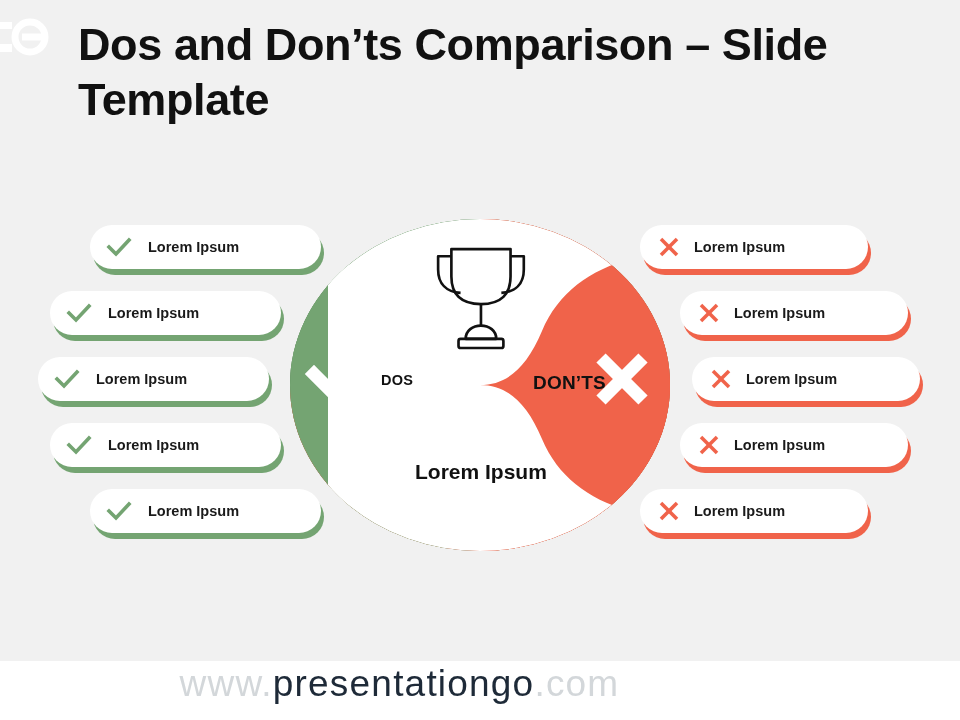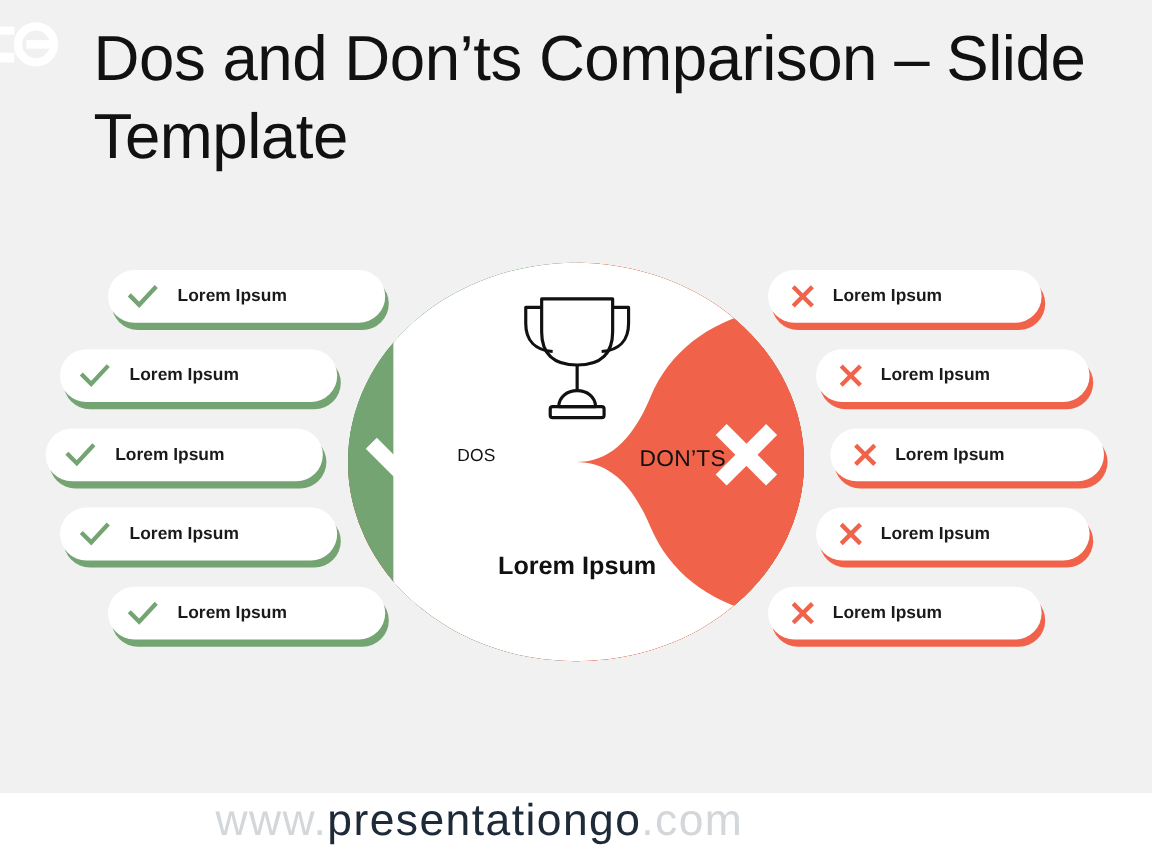--- a/index.html
+++ b/index.html
@@ -38,40 +38,40 @@
     width: 70px;
     height: 46px;
   }
 
   
   #slide-title {
     position: absolute;
     left: 78px;
     top: 18px;
     width: 840px;
-    font-size: 53px;
-    font-weight: normal;
+    font-size: 45px;
+    font-weight: bold;
     line-height: 1.22;
     color: #111111;
     letter-spacing: -0.4px;
   }
 
   
   #center-stage {
     position: absolute;
     left: 290px;
     top: 219px;
     width: 380px;
     height: 332px;
   }
   #center-svg { display: block; }
 
   .center-label {
     position: absolute;
-    font-weight: normal;
+    font-weight: bold;
     color: #111111;
     white-space: nowrap;
   }
   #label-dos {
     left: 381px;
     top: 372px;
     font-size: 14.5px;
     letter-spacing: 0.2px;
   }
   #label-donts {

